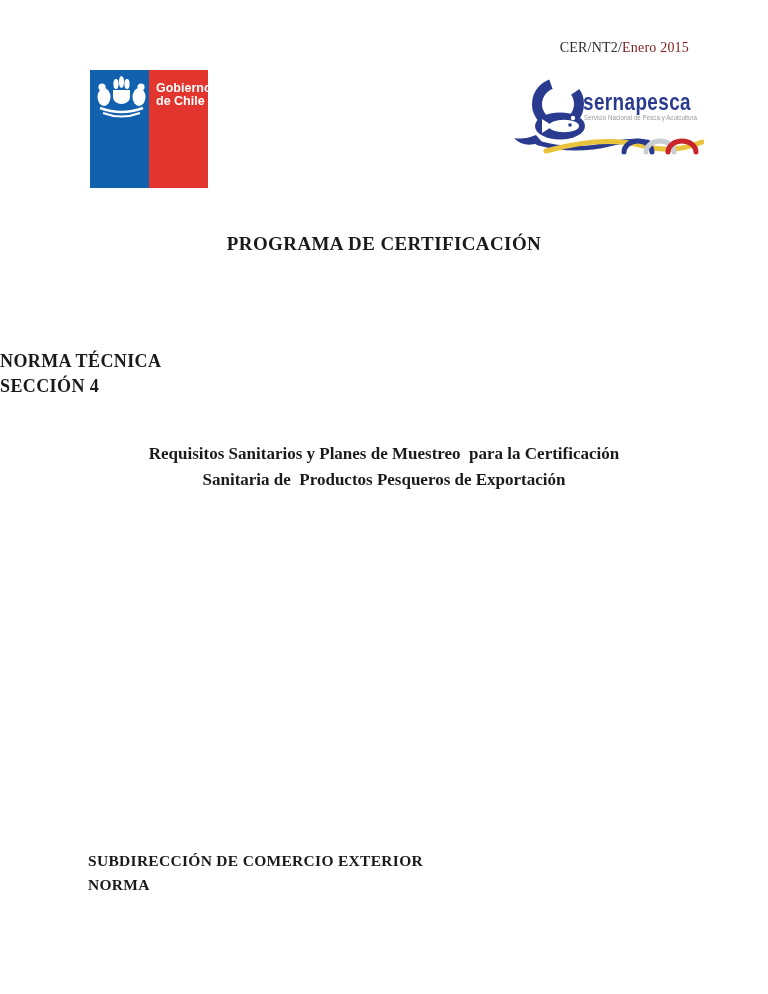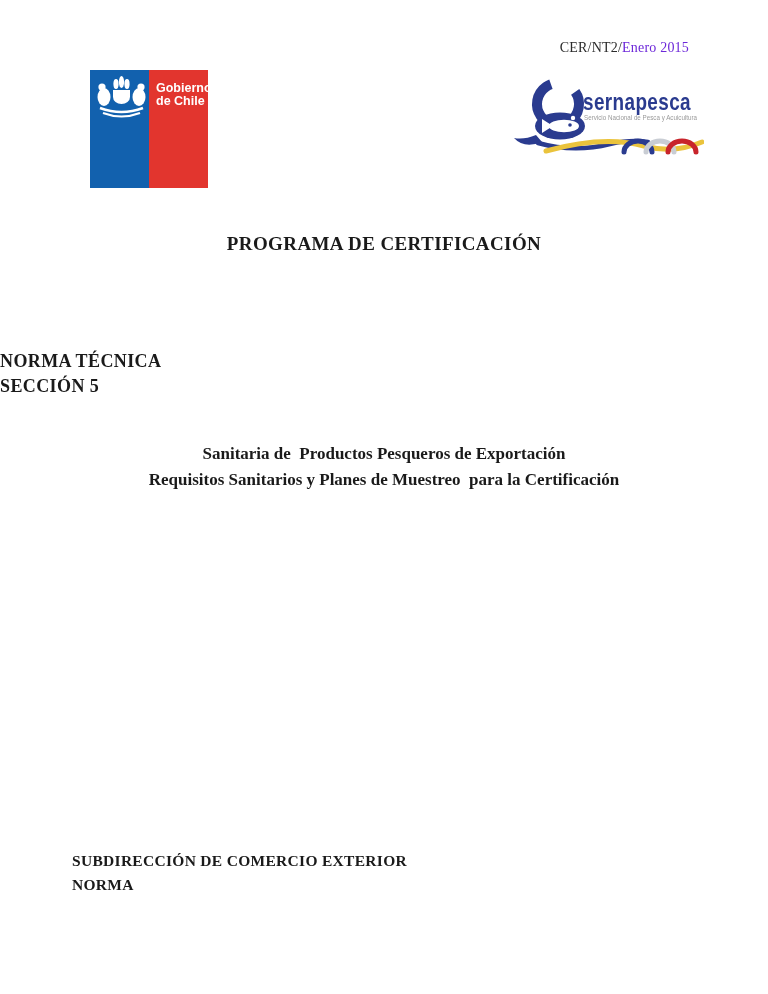--- a/index.html
+++ b/index.html
@@ -17,21 +17,21 @@
   
   .doc-code {
     position: absolute;
     top: 40px;
     right: 79px;
     font-size: 14px;
     letter-spacing: 0.2px;
     color: #2b2b2b;
     white-space: nowrap;
   }
-  .doc-code .date { color: #6d28d9; }
+  .doc-code .date { color: #7f1d1d; }
 
   
   .gob-logo { position: absolute; left: 90px; top: 70px; width: 118px; height: 118px; }
   .serna-logo { position: absolute; left: 512px; top: 74px; width: 192px; height: 92px; }
 
   
   .main-title {
     position: absolute;
     top: 233px;
     left: 0; right: 0;
@@ -57,21 +57,21 @@
     text-align: center;
     font-size: 17px;
     font-weight: bold;
     line-height: 26px;
   }
   .subtitle div { white-space: pre; }
 
   
   .footer {
     position: absolute;
-    left: 72px;
+    left: 88px;
     top: 849px;
     font-size: 15.5px;
     font-weight: bold;
     letter-spacing: 0.3px;
     line-height: 24px;
   }
 
   .svg-sans { font-family: "Liberation Sans", sans-serif; }
 </style>
 </head>
@@ -122,26 +122,26 @@
     <path d="M 156 78 A 14 11 0 0 1 184 78" fill="none" stroke-width="5" stroke-linecap="round" stroke="#C8242B"></path>
 
     <text class="svg-sans" x="71" y="36" font-size="24" font-weight="bold" letter-spacing="0.5" textLength="108" lengthAdjust="spacingAndGlyphs" fill="#2A3B8F">sernapesca</text>
     <text class="svg-sans" x="72" y="46" font-size="7.2" textLength="113" lengthAdjust="spacingAndGlyphs" fill="#9A9A9A">Servicio Nacional de Pesca y Acuicultura</text>
   </svg>
 
   <div class="main-title">PROGRAMA DE CERTIFICACIÓN</div>
 
   <div class="doc-type">
     <div>NORMA TÉCNICA</div>
-    <div>SECCIÓN 5</div>
+    <div>SECCIÓN 4</div>
   </div>
 
   <div class="subtitle">
+    <div>Requisitos Sanitarios y Planes de Muestreo  para la Certificación</div>
     <div>Sanitaria de  Productos Pesqueros de Exportación</div>
-    <div>Requisitos Sanitarios y Planes de Muestreo  para la Certificación</div>
   </div>
 
   <div class="footer">
     <div>SUBDIRECCIÓN DE COMERCIO EXTERIOR</div>
     <div>NORMA</div>
   </div>
 
 </div>
 
 </body></html>

